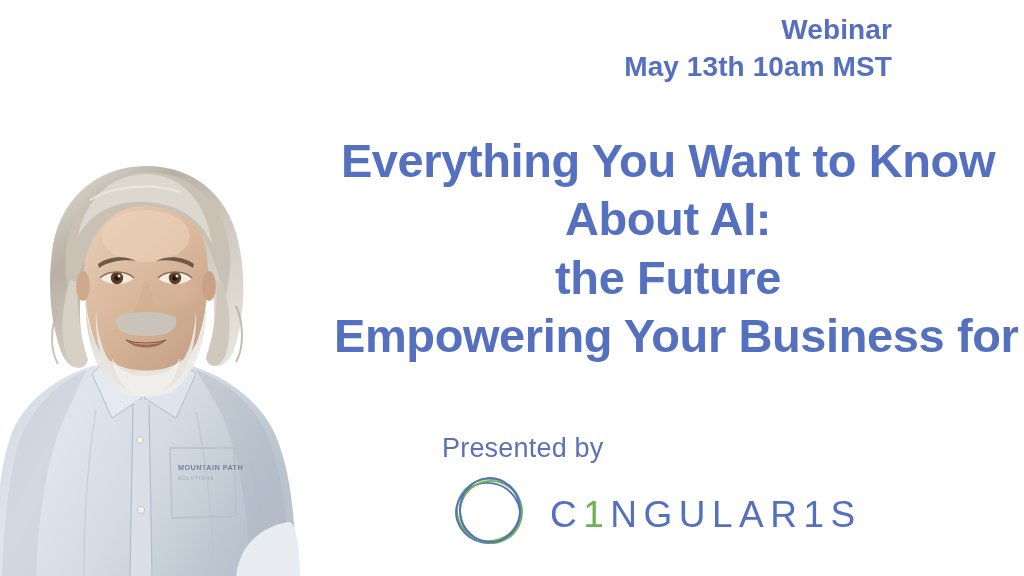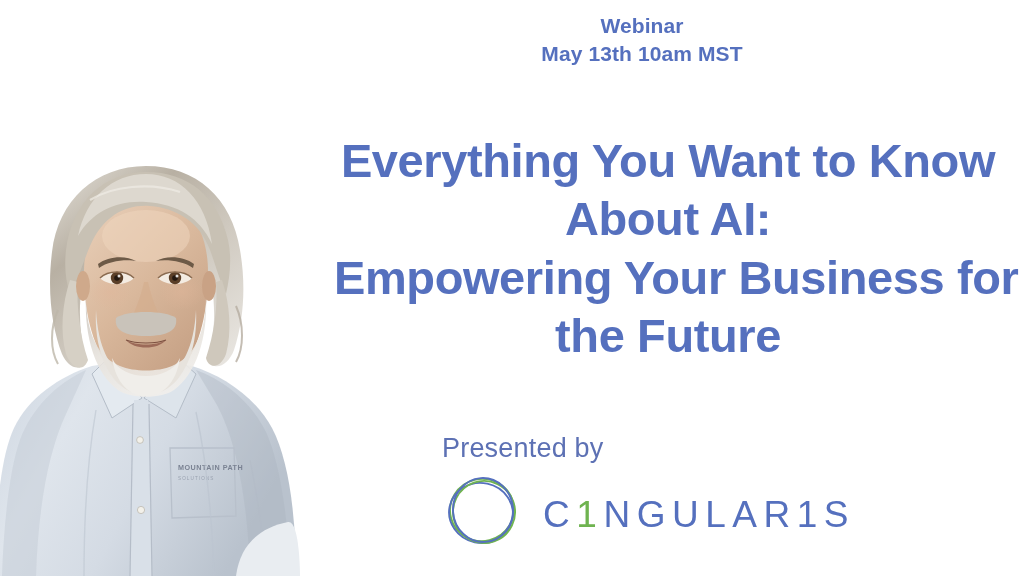--- a/index.html
+++ b/index.html
@@ -13,25 +13,25 @@
     position:relative;
     width:1024px; height:576px;
     background:#ffffff;
   }
 
   
   .header {
     position:absolute;
     left:392px; top:12px;
     width:500px;
-    text-align:center;
+    text-align:right;
     line-height:1.32;
     color:#5570be;
     font-weight:bold;
-    font-size:21px;
+    font-size:28px;
     letter-spacing:0.1px;
   }
   .header-line { display:block; white-space:nowrap; }
 
   
   .title {
     position:absolute;
     left:310px; top:132px;
     width:668px;
     text-align:center;
@@ -57,21 +57,20 @@
   }
 
   
   .logo-lockup {
     position:absolute;
     left:448px; top:472px;
     width:400px; height:80px;
     display:flex;
     align-items:center;
     gap:18px;
-    justify-content:center;
   }
   .logo-mark {
     width:84px; height:84px;
     flex:0 0 84px;
     position:relative;
   }
   .logo-mark svg { display:block; width:84px; height:84px; }
 
   .wordmark {
     font-size:37px;
@@ -272,22 +271,22 @@
   </div>
 
   <div class="header">
     <span class="header-line">Webinar</span>
     <span class="header-line">May 13th 10am MST</span>
   </div>
 
   <h1 class="title">
     <span class="title-line">Everything You Want to Know</span>
     <span class="title-line">About AI:</span>
+    <span class="title-line">the Future</span>
     <span class="title-line">Empowering Your Business for</span>
-    <span class="title-line">the Future</span>
   </h1>
 
   <div class="presented-by">Presented by</div>
 
   <div class="logo-lockup">
 
     <div class="logo-mark">
       <svg viewBox="0 0 84 84" xmlns="http://www.w3.org/2000/svg" aria-hidden="true">
         <g fill="none" stroke-width="1.9">
           <ellipse cx="41" cy="40" rx="32" ry="31" stroke="#6fb350" transform="rotate(-14 41 40)"></ellipse>

